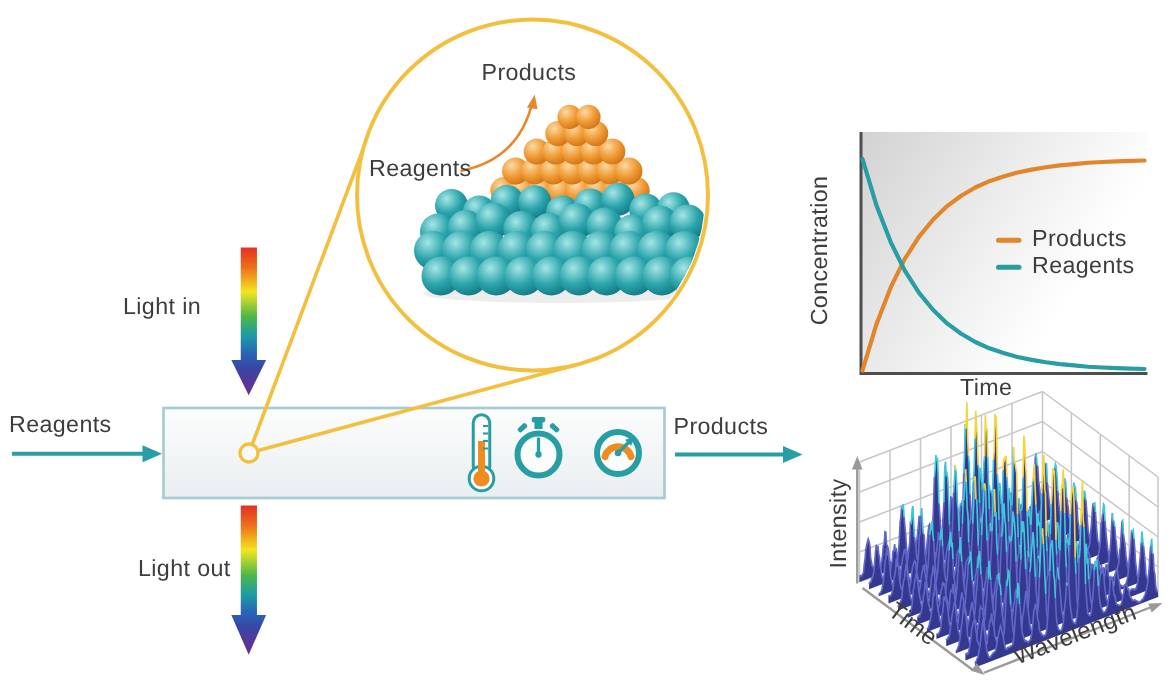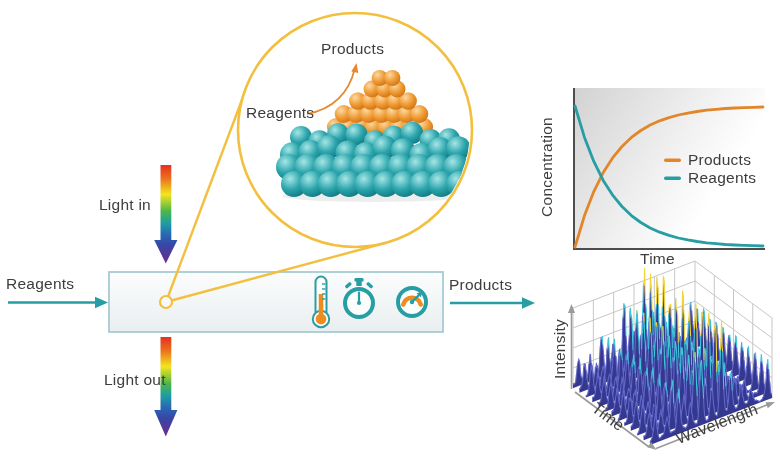--- a/index.html
+++ b/index.html
@@ -456,22 +456,22 @@
         <circle cx="459.6" cy="184" r="13" fill="url(#gradTeal)"></circle>
       </g>
   <g>
     <path d="M307,114 C333,109 349,93 355,68" fill="none" stroke="#e8872b" stroke-width="1.7"></path>
     <polygon points="356.5,63 351.3,71.6 358.3,72.9" fill="#e8872b"></polygon>
   </g>
 </svg>
 
 <div class="lbl" style="left:6px;top:276px">Reagents</div>
 <div class="lbl" style="left:449px;top:277px">Products</div>
-<div class="lbl" style="left:99px;top:197px">Light in</div>
-<div class="lbl" style="left:104px;top:372px">Light out</div>
+<div class="lbl" style="left:82px;top:197px">Light in</div>
+<div class="lbl" style="left:92px;top:372px">Light out</div>
 <div class="lbl" style="left:321px;top:41px">Products</div>
 <div class="lbl" style="left:246px;top:105px">Reagents</div>
 
 <div class="lbl rot-ccw" style="left:547px;top:167px">Concentration</div>
 <div class="lbl" style="left:640px;top:251px">Time</div>
 <div class="lbl" style="left:688px;top:151.5px">Products</div>
 <div class="lbl" style="left:688px;top:169.5px">Reagents</div>
 
 <div class="lbl rot-ccw" style="left:560px;top:349px">Intensity</div>
 <div class="lbl rot-time3d" style="left:608px;top:417px">Time</div>

